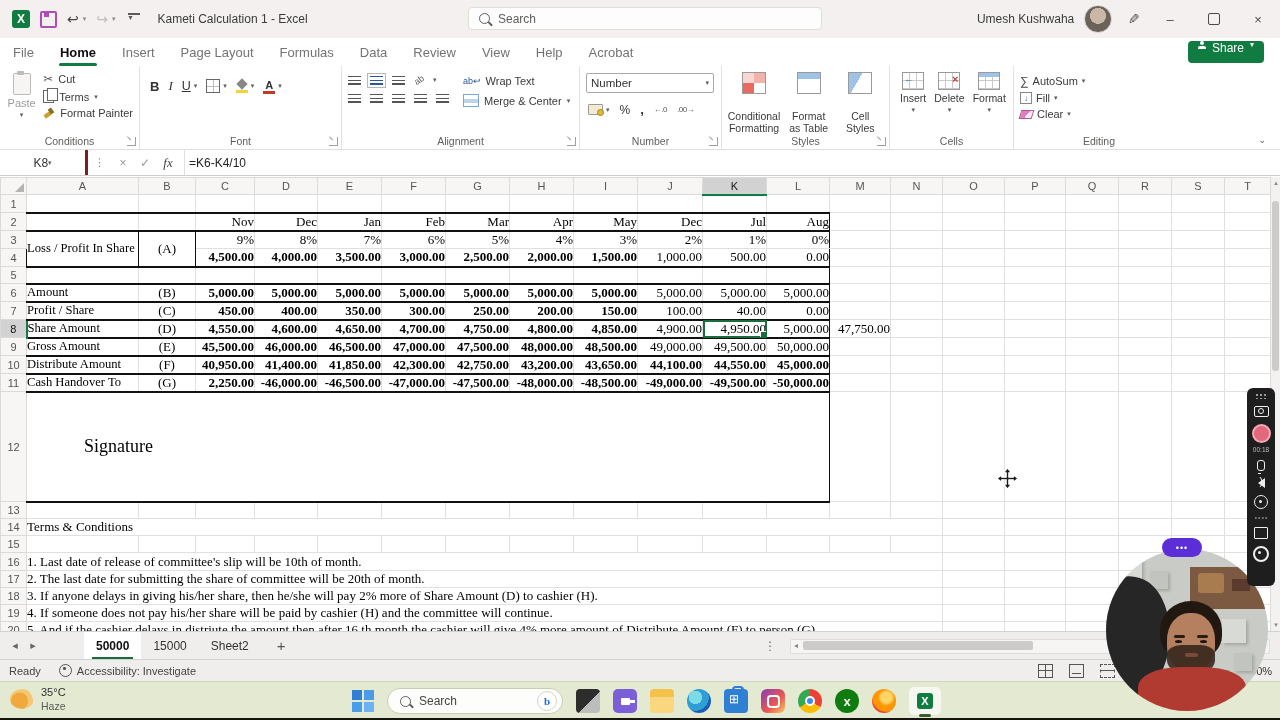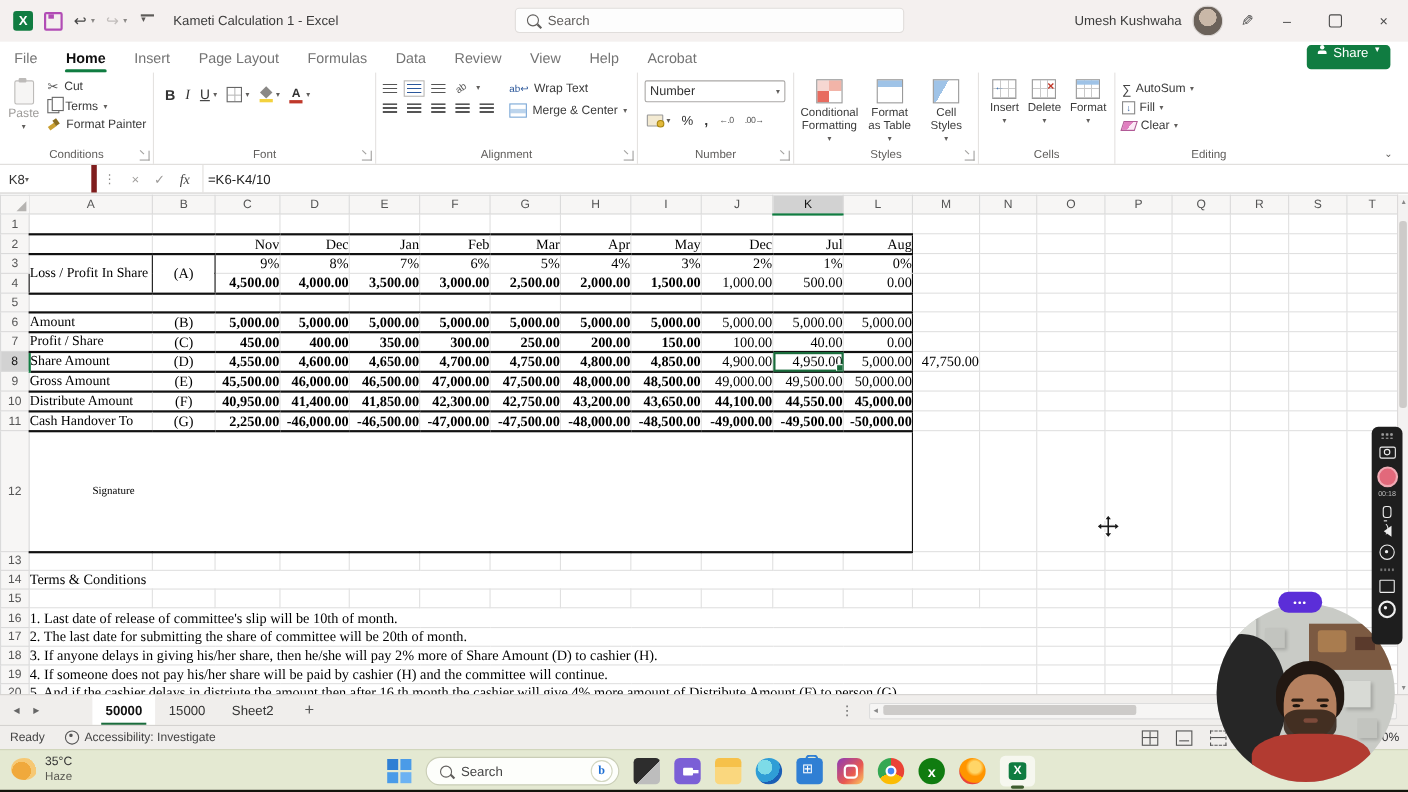--- a/index.html
+++ b/index.html
@@ -96,21 +96,21 @@
   .alitem{display:flex;align-items:center;gap:5px;font-size:11px;color:#3b3b3b;white-space:nowrap;}
 
   
   .accic{width:13px;height:9px;border:1px solid #9a9a9a;border-radius:1px;position:relative;background:#f3ead2;}
   .accic::after{content:"";position:absolute;right:-2px;bottom:-2px;width:5px;height:5px;border-radius:50%;background:#e2b93b;border:1px solid #a8860f;}
   .decic{font-size:8px;color:#555;letter-spacing:-.5px;}
   .numrow{display:flex;gap:10px;align-items:center;margin-top:9px;padding-left:2px;}
 
   
   .stylesrow{display:flex;gap:6px;margin-top:2px;}
-  .stylebtn{display:flex;flex-direction:column;align-items:center;gap:2px;width:52px;}
+  .stylebtn{display:flex;flex-direction:column;align-items:center;gap:16px;width:52px;}
   .sgrid{width:22px;height:20px;border:1px solid #9a9a9a;}
   .sgrid.cf{background:conic-gradient(#f2b4a8 0 25%,#fff 0 50%,#e86b5f 0 75%,#f6d7d2 0);}
   .sgrid.ft{background:linear-gradient(#9fc3e7 0 6px,#fff 6px),repeating-linear-gradient(180deg,transparent 0 5px,#c9c9c9 5px 6px);}
   .sgrid.cs{background:linear-gradient(120deg,#9fc3e7 0 40%,#fff 40%),repeating-linear-gradient(0deg,transparent 0 5px,#c9c9c9 5px 6px);}
 
   
   .cellsrow{display:flex;gap:8px;margin-top:2px;padding:0 4px;}
   .cellbtn{display:flex;flex-direction:column;align-items:center;gap:2px;width:36px;}
   .cgrid{width:20px;height:16px;border:1px solid #9a9a9a;background:repeating-linear-gradient(90deg,transparent 0 6px,#c9c9c9 6px 7px),repeating-linear-gradient(180deg,transparent 0 7px,#c9c9c9 7px 8px);position:relative;}
   .cgrid.ins::after{content:"←";position:absolute;left:1px;top:1px;font-size:9px;color:#2d6db5;font-weight:bold;}
@@ -129,21 +129,21 @@
   .azletters{display:flex;flex-direction:column;font-size:7px;font-weight:bold;color:#444;line-height:1;}
   .funnel{width:0;height:0;border-left:5px solid transparent;border-right:5px solid transparent;border-top:7px solid #666;position:relative;}
   .funnel::after{content:"";position:absolute;left:-1px;top:-7px;width:2px;height:10px;background:#666;}
   .magbig{width:11px;height:11px;border:2px solid #555;border-radius:50%;position:relative;}
   .magbig::after{content:"";position:absolute;width:6px;height:2px;background:#555;transform:rotate(45deg);right:-5px;bottom:-1px;}
   .collapsechev{position:absolute;right:14px;bottom:4px;font-size:9px;color:#605e5c;}
 
   
   .fbar{position:absolute;left:0;top:149px;width:1280px;height:27px;background:#fff;border-top:1px solid #e1dfdd;
         border-bottom:1px solid #d0cecc;display:flex;align-items:center;box-sizing:border-box;}
-  .namebox{width:88px;height:100%;border-right:5px solid #7f1d1d;display:flex;align-items:center;justify-content:flex-start;
+  .namebox{width:88px;height:100%;border-right:3px solid #7f1d1d;display:flex;align-items:center;justify-content:center;
            padding:0 8px;box-sizing:border-box;font-size:12px;color:#333;}
   .fdots{color:#8a8886;font-size:11px;margin:0 6px;letter-spacing:1px;}
   .fbtn{width:22px;text-align:center;font-size:12px;color:#9e9c9a;}
   .fx{font-family:"Liberation Serif",serif;font-style:italic;font-size:13px;color:#444;width:24px;text-align:center;}
   .fsep{width:1px;height:100%;background:#e1dfdd;margin:0 4px;}
   .ftext{font-size:12px;color:#222;}
 
   
   table.sheet{position:absolute;left:0;top:177px;border-collapse:collapse;table-layout:fixed;background:#fff;}
   table.sheet th, table.sheet td{padding:0;margin:0;}
@@ -154,21 +154,21 @@
   .corner{position:relative;}
   .corner .tri{position:absolute;right:2px;bottom:2px;width:0;height:0;border-left:9px solid transparent;border-bottom:9px solid #b5b3b1;}
   td.cell{border-right:1px solid #e0e0e0;border-bottom:1px solid #e0e0e0;font-family:"Liberation Serif",serif;
           font-size:13px;color:#000;white-space:nowrap;overflow:hidden;padding:0 4px;vertical-align:middle;}
   td.cell.L{text-align:left;} td.cell.R{text-align:right;} td.cell.C{text-align:center;}
   td.cell.B{font-weight:bold;}
   td.cell.lbl{font-size:12.6px;}
   td.cell.bt{border-top:2px solid #111;} td.cell.bb{border-bottom:2px solid #111;}
   td.cell.bl{border-left:1.5px solid #111;} td.cell.br{border-right:1.5px solid #111;}
   td.cell.long{overflow:visible;font-size:13px;}
-  td.cell.sig{vertical-align:middle;padding-left:57px;font-size:10px;text-align:left;margin-top:28px;}
+  td.cell.sig{vertical-align:middle;padding-left:57px;font-size:18px;text-align:left;margin-top:28px;}
   td.cell.active{position:relative;outline:2px solid #1a6c3c;outline-offset:-2px;}
   td.cell.active::after{content:"";position:absolute;right:-1px;bottom:-1px;width:5px;height:5px;background:#1a6c3c;border:1px solid #fff;}
 
   
   .vscroll{position:absolute;right:0;top:177px;width:10px;height:454px;background:#f3f2f1;border-left:1px solid #dcdada;box-sizing:border-box;}
   .vthumb{position:absolute;left:1px;top:24px;width:7px;height:170px;background:#cdcbc9;border-radius:3px;}
   .varrow{position:absolute;left:0;width:10px;text-align:center;font-size:7px;color:#888;}
 
   
   .sheetbar{position:absolute;left:0;top:631px;width:1280px;height:28px;background:#f0eeec;border-top:1px solid #d4d2d0;

